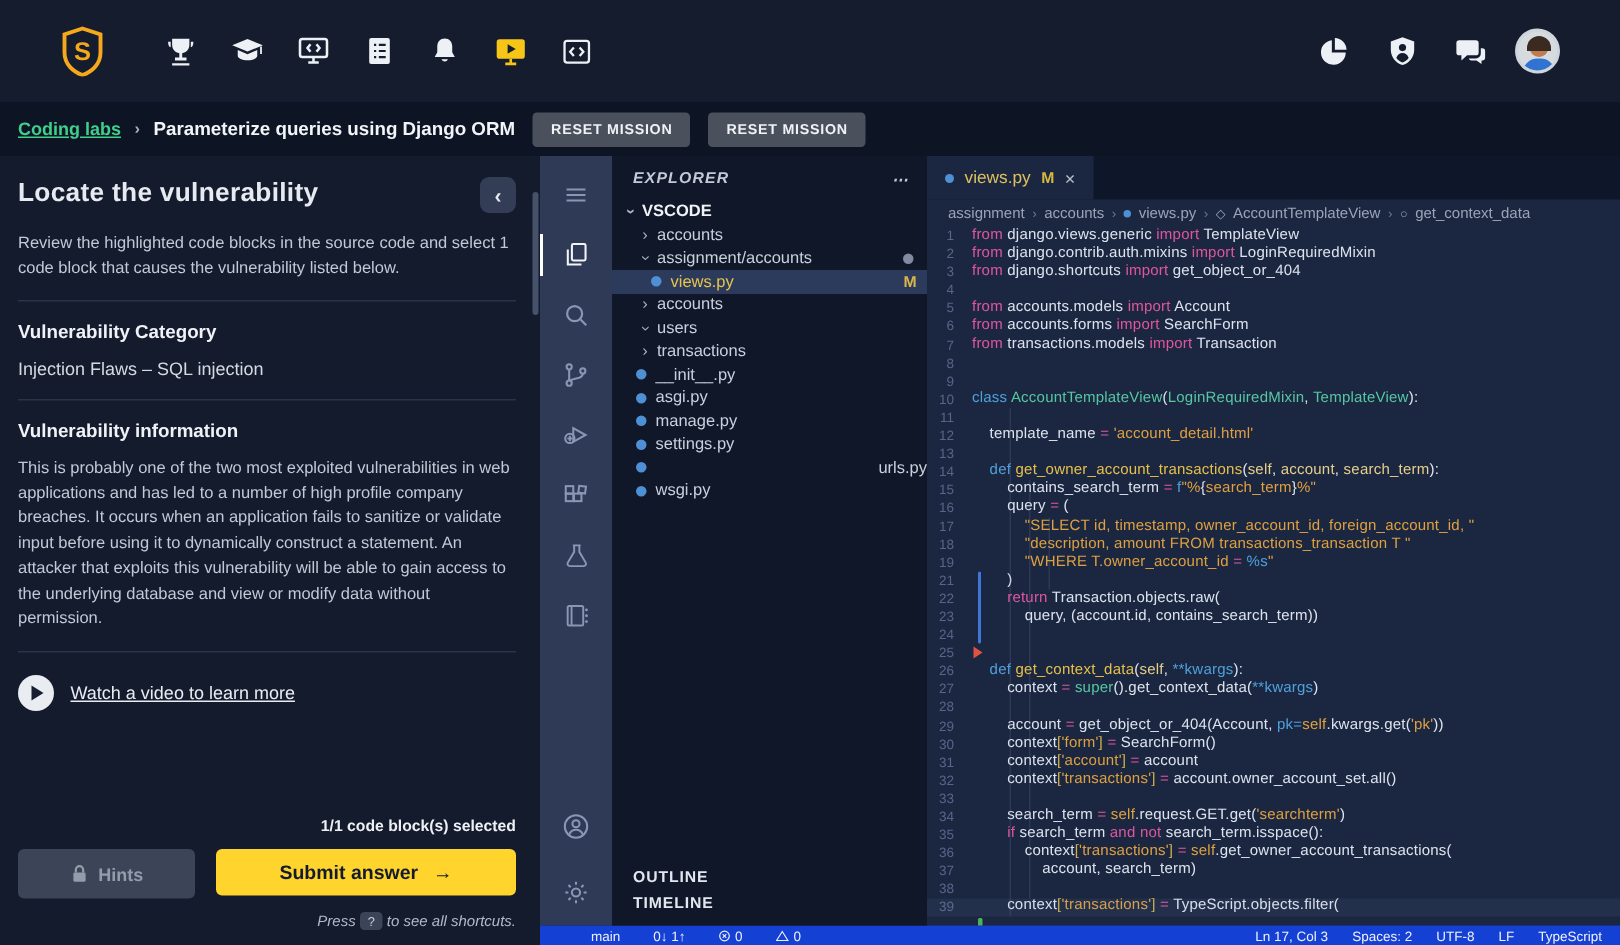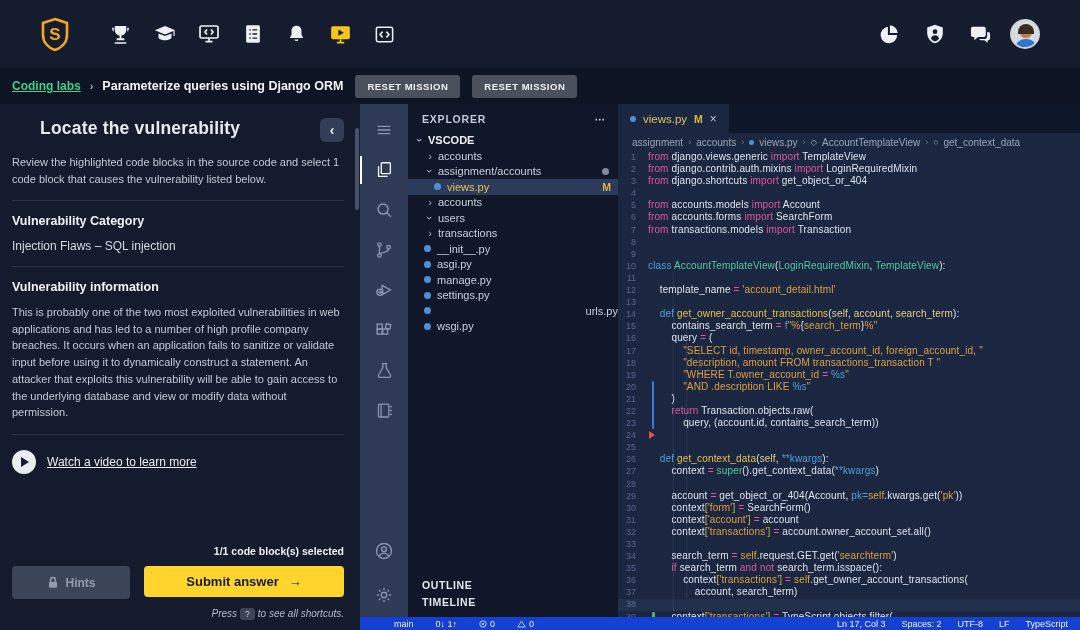--- a/index.html
+++ b/index.html
@@ -25,21 +25,21 @@
   .cb-title { color:#f2f4f8; font-size:12.5px; font-weight:bold; }
   .resetbtn { background:#4a505c; color:#f0f2f5; border:none; border-radius:3px; font-family:inherit;
     font-size:9.5px; font-weight:bold; letter-spacing:.5px; padding:6px 12px; margin-left:12px; cursor:pointer; }
 
   
   .main { display:flex; height:526px; }
 
   
   .panel { width:360px; background:#131b2c; padding:14px 16px 10px 12px; display:flex; flex-direction:column; position:relative; }
   .panel-scroll { position:absolute; right:1px; top:24px; width:4px; height:82px; background:#46516a; border-radius:2px; cursor:pointer; }
-  .p-titlerow { display:flex; align-items:flex-start;margin-left:28px; }
+  .p-titlerow { display:flex; align-items:flex-start; }
   .p-title { font-size:17.5px; font-weight:bold; letter-spacing:.2px; }
   .collapsebtn { margin-left:auto; width:24px; height:24px; background:#333d55; border-radius:6px; border:none; color:#e7eaf1;
     font-size:14px; font-weight:bold; cursor:pointer; line-height:22px; }
   .p-desc { margin-top:12px; font-size:11px; line-height:1.5; color:#c2c9d6; }
   .hr { border:none; border-top:1px solid #2a3449; margin:13px 0; }
   .p-h2 { font-size:12.5px; font-weight:bold; color:#f0f2f7; }
   .p-val { margin-top:11px; font-size:12px; color:#d4d9e2; }
   .p-info { margin-top:10px; font-size:11px; line-height:1.52; color:#c2c9d6; }
   .videorow { display:flex; align-items:center; gap:11px; margin-top:2px; cursor:pointer; }
   .playcirc { width:24px; height:24px; border-radius:50%; background:#e9ecf0; display:flex; align-items:center; justify-content:center; flex:none; }
@@ -57,21 +57,21 @@
   
   .idewrap { flex:1; display:flex; flex-direction:column; }
   .idecols { flex:1; display:flex; min-height:0; }
 
   .activitybar { width:48px; background:#2f3a57; display:flex; flex-direction:column; align-items:center; padding-top:6px; }
   .aicon { width:48px; height:40px; display:flex; align-items:center; justify-content:center; cursor:pointer; position:relative; }
   .aicon.active::before { content:""; position:absolute; left:0; top:6px; bottom:6px; width:2px; background:#ffffff; }
   .abot { margin-top:auto; margin-bottom:4px; }
 
   .explorer { width:210px; background:#0f1728; position:relative; font-size:11px; }
-  .ex-head { display:flex; align-items:flex-start; padding:9px 12px 7px 14px; color:#c3c9d6; font-size:10.5px; letter-spacing:.8px; font-weight:bold; }
+  .ex-head { display:flex; align-items:flex-start; padding:9px 12px 7px 14px; color:#c3c9d6; font-size:10.5px; letter-spacing:.8px; font-weight:bold;font-style:italic; }
   .ex-more { margin-left:auto; color:#c3c9d6; cursor:pointer; letter-spacing:1px; }
   .rootrow { display:flex; align-items:center; padding:2px 0 2px 6px; font-weight:bold; color:#f0f2f7; font-size:11px; cursor:pointer; }
   .chev { display:inline-block; color:#aab2c2; font-size:11px; width:12px; text-align:center; transform-origin:center; }
   .chev.open { transform:rotate(90deg); }
   .trow { display:flex; align-items:center; height:15.5px; color:#c9d0dd; cursor:pointer; position:relative; font-size:11px; }
   .trow.sel { background:#2c3a5c; color:#e8c44c; }
   .pydot { width:7px; height:7px; border-radius:50%; background:#4f8fd4; margin-right:6px; flex:none; }
   .mbadge { position:absolute; right:7px; color:#d9b64b; font-weight:bold; font-size:10.5px; }
   .rdot { position:absolute; right:9px; width:7px; height:7px; border-radius:50%; background:#818a9e; }
   .ex-bottom { position:absolute; left:0; right:0; font-weight:bold; color:#e2e6ee; letter-spacing:.6px; font-size:10.5px; padding-left:14px; cursor:pointer; }
@@ -473,24 +473,20 @@
             </div>
             <div class="cl">
               <span class="ln">18</span>
               <span class="ct"><span class="t-p">            </span><span class="t-s">"description, amount FROM transactions_transaction T "</span></span>
             </div>
             <div class="cl">
               <span class="ln">19</span>
               <span class="ct"><span class="t-p">            </span><span class="t-s">"WHERE T.owner_account_id </span><span class="t-op">=</span><span class="t-f"> %s</span><span class="t-s">"</span></span>
             </div>
             <div class="cl">
-              <span class="ln">20</span>
-              <span class="ct"><span class="t-p">            </span><span class="t-s">"AND .description LIKE </span><span class="t-f">%s</span><span class="t-s">"</span></span>
-            </div>
-            <div class="cl">
               <span class="ln">21</span>
               <span class="ct"><span class="t-p">        )</span></span>
             </div>
             <div class="cl">
               <span class="ln">22</span>
               <span class="ct"><span class="t-p">        </span><span class="t-k">return</span><span class="t-p"> Transaction.objects.raw(</span></span>
             </div>
             <div class="cl">
               <span class="ln">23</span>
               <span class="ct"><span class="t-p">            query, (account.id, contains_search_term))</span></span>

